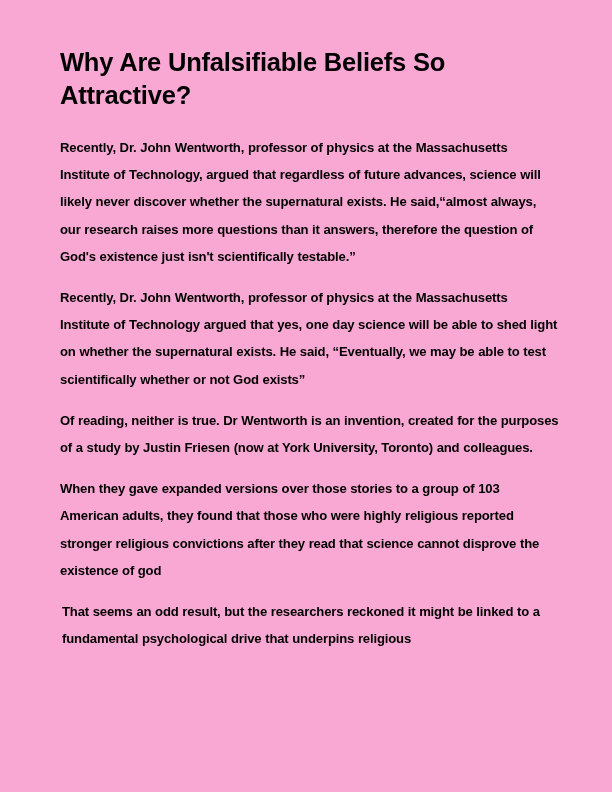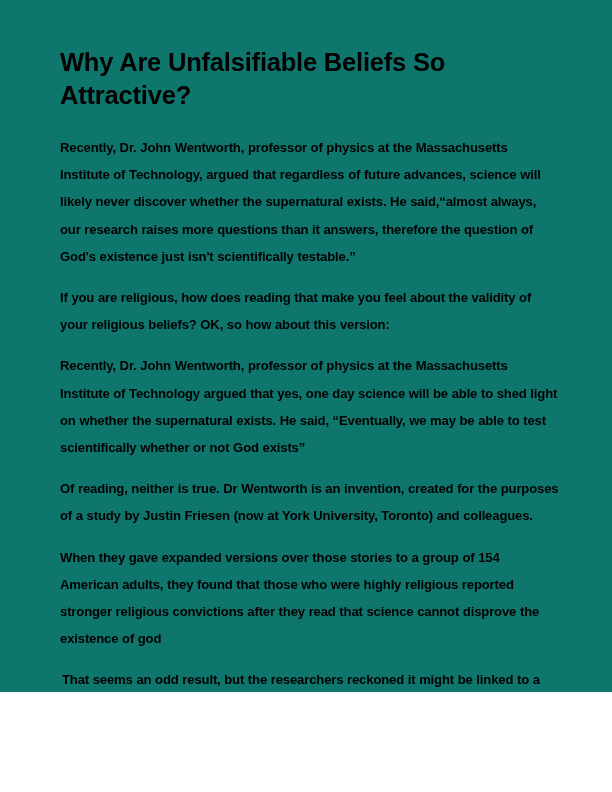--- a/index.html
+++ b/index.html
@@ -4,22 +4,22 @@
 <title>Why Are Unfalsifiable Beliefs So Attractive?</title>
 <style>
   html, body {
     margin: 0;
     padding: 0;
     background: #ffffff;
   }
   .page {
     position: relative;
     width: 612px;
-    height: 692px;
-    background: #0f766e;
+    height: 792px;
+    background: #f9a8d4;
     margin: 0 auto;
     overflow: hidden;
     box-sizing: border-box;
   }
   .content {
     position: absolute;
     left: 60px;
     top: 46px;
     width: 500px;
   }
@@ -58,21 +58,20 @@
 </head>
 <body>
 
 <div class="page">
   <div class="content">
 
     <h1 class="doc-title">Why Are Unfalsifiable Beliefs So Attractive?</h1>
 
     <div class="body-block">
       <p class="para">Recently, Dr. John Wentworth, professor of physics at the Massachusetts Institute of Technology, argued that regardless of future advances, science will likely never discover whether the supernatural exists. He said,“almost always, our research raises more questions than it answers, therefore the question of God's existence just isn't scientifically testable.”</p>
-      <p class="para">If you are religious, how does reading that make you feel about the validity of your religious beliefs? OK, so how about this version:</p>
       <p class="para">Recently, Dr. John Wentworth, professor of physics at the Massachusetts Institute of Technology argued that yes, one day science will be able to shed light on whether the supernatural exists. He said, “Eventually, we may be able to test scientifically whether or not God exists”</p>
       <p class="para">Of reading, neither is true. Dr Wentworth is an invention, created for the purposes of a study by Justin Friesen (now at York University, Toronto) and colleagues.</p>
-      <p class="para">When they gave expanded versions over those stories to a group of 154 American adults, they found that those who were highly religious reported stronger religious convictions after they read that science cannot disprove the existence of god</p>
-      <p class="para indented">That seems an odd result, but the researchers reckoned it might be linked to a fundamental supernatural drive that underpins religious</p>
+      <p class="para">When they gave expanded versions over those stories to a group of 103 American adults, they found that those who were highly religious reported stronger religious convictions after they read that science cannot disprove the existence of god</p>
+      <p class="para indented">That seems an odd result, but the researchers reckoned it might be linked to a fundamental psychological drive that underpins religious</p>
     </div>
 
   </div>
 </div>
 
 </body></html>

